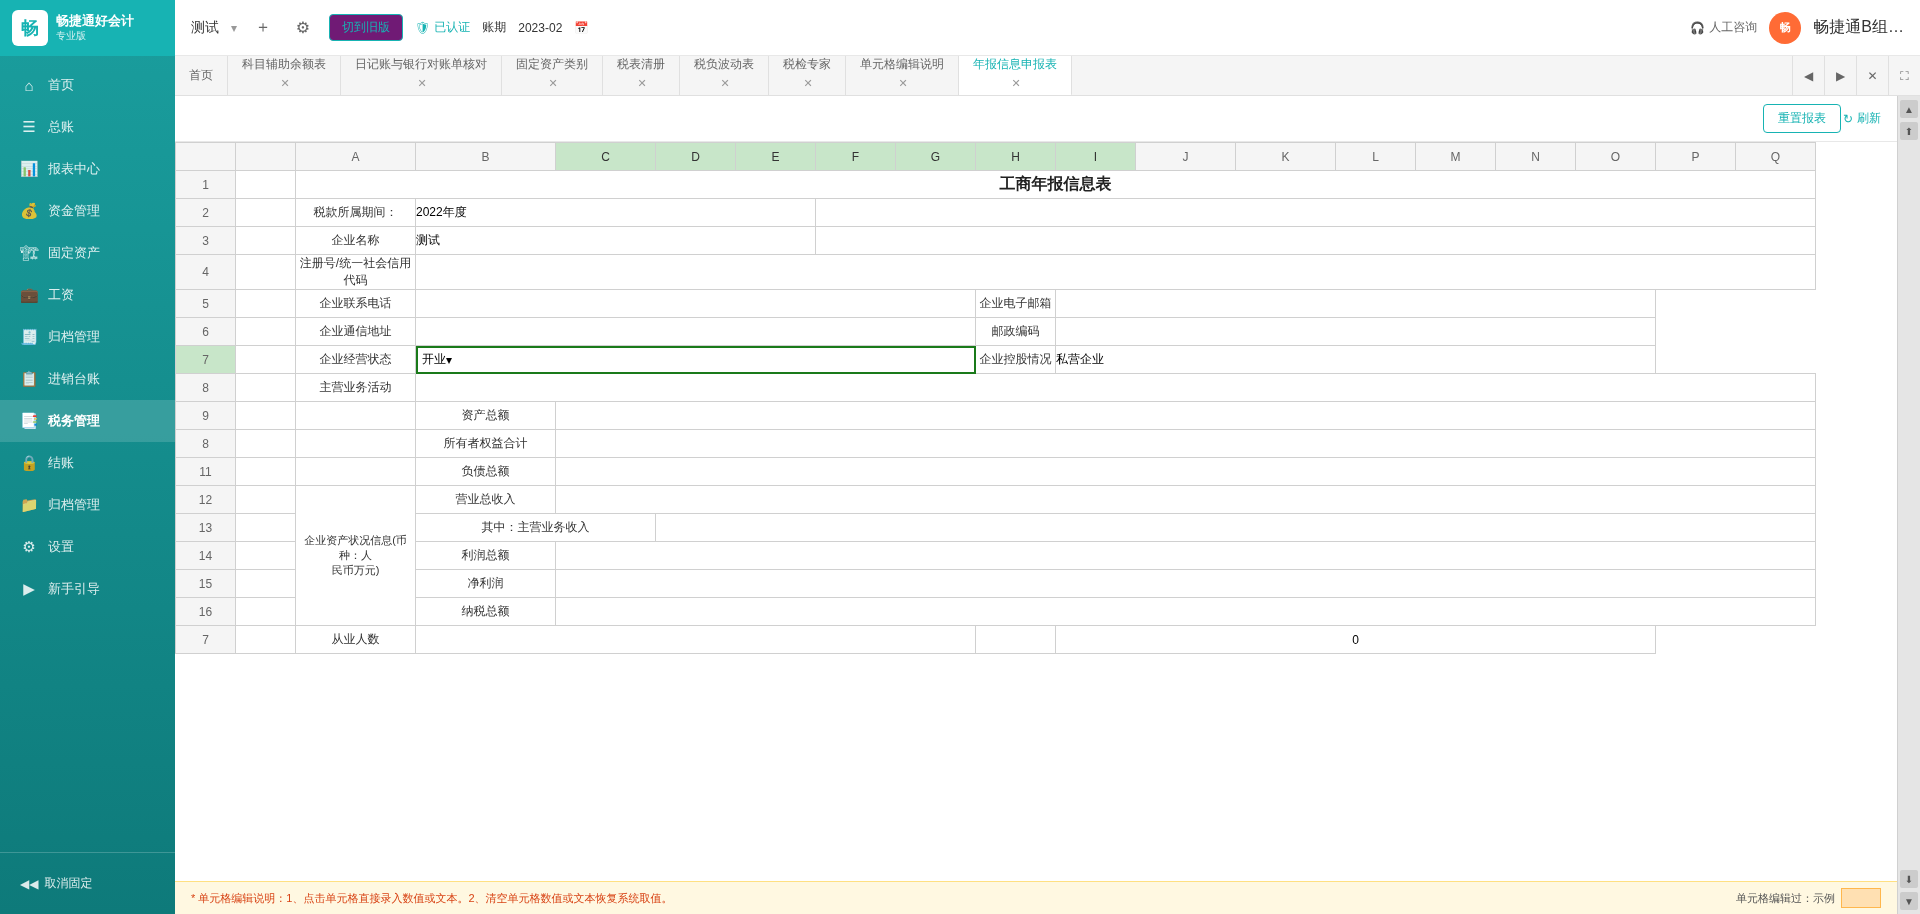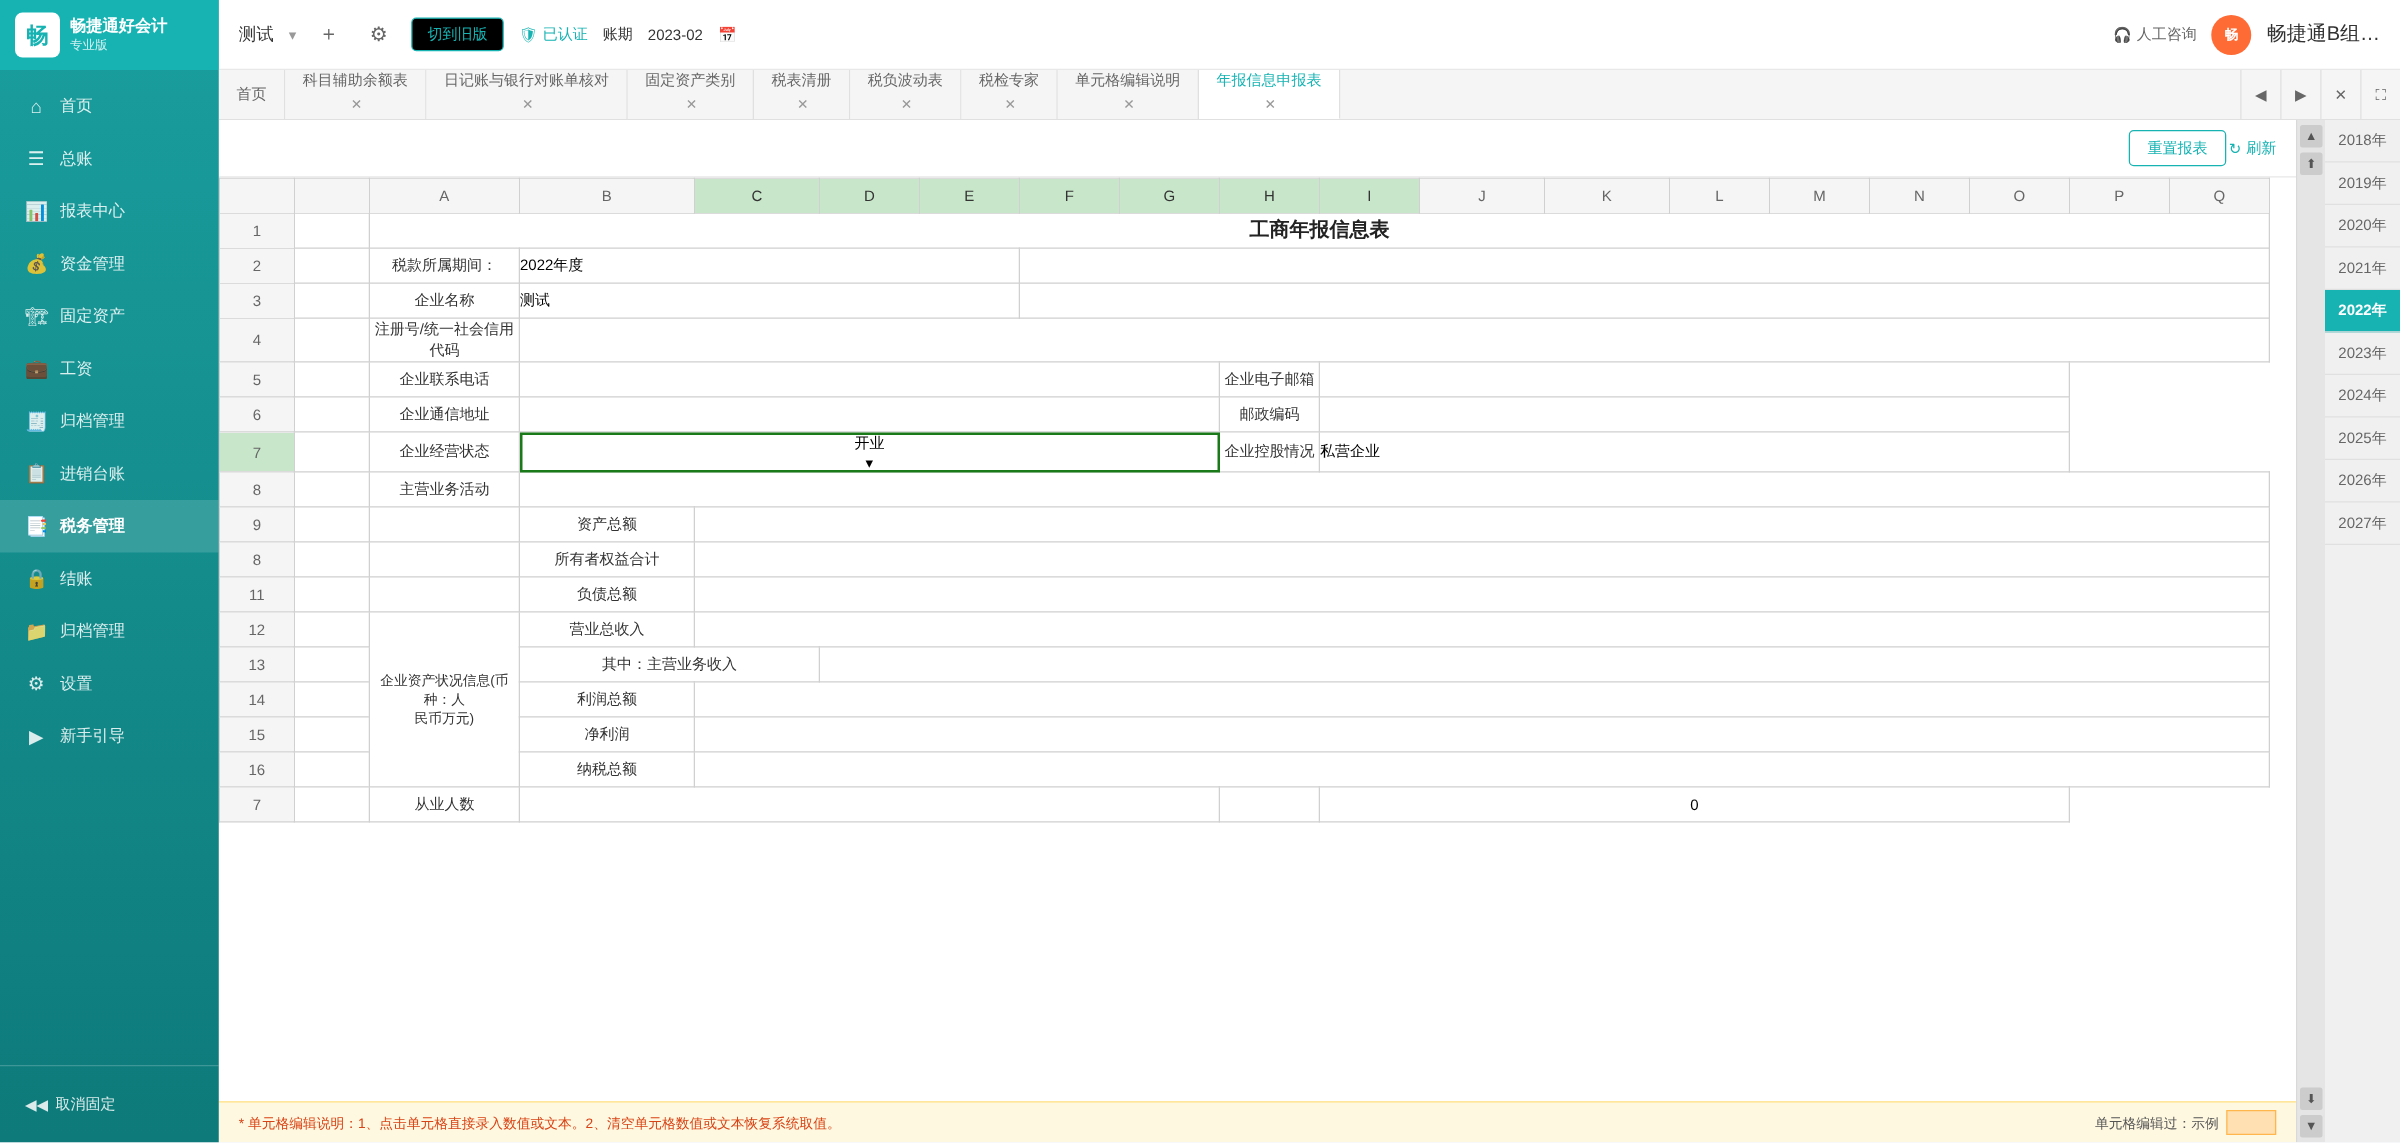--- a/index.html
+++ b/index.html
@@ -108,21 +108,21 @@
       border: none; background: none;
       cursor: pointer;
       color: #666;
       font-size: 16px;
       display: flex; align-items: center; justify-content: center;
       border-radius: 4px;
     }
     .topbar-switch {
       border: 1px solid #17b3b3;
       color: #17b3b3;
-      background: #000000;
+      background: #701a75;
       padding: 4px 12px;
       border-radius: 4px;
       cursor: pointer;
       font-size: 12px;
     }
     .topbar-verified {
       display: flex; align-items: center; gap: 4px;
       color: #17b3b3; font-size: 12px;
     }
     .topbar-period { font-size: 12px; color: #333; }
@@ -299,21 +299,20 @@
     .cell-title {
       text-align: center;
       font-size: 16px;
       font-weight: bold;
       color: #222;
     }
     .dropdown-cell {
       display: flex;
       align-items: center;
       padding: 0 6px;
-      flex-direction: column;
     }
     .right-panel {
       display: flex;
       flex-direction: row;
       border-left: 1px solid #d0d0d0;
     }
     .year-list {
       width: 60px;
       display: flex;
       flex-direction: column;
@@ -699,28 +698,15 @@
     </div>
 
     <div class="right-panel">
       <div class="year-nav-col">
         <button class="y-nav-btn">▲</button>
         <button class="y-nav-btn">⬆</button>
         <div style="flex:1"></div>
         <button class="y-nav-btn">⬇</button>
         <button class="y-nav-btn">▼</button>
       </div>
-      <div class="year-list" id="year-list">
-
-      <div class="year-item">2018年</div>
-          <div class="year-item">2019年</div>
-          <div class="year-item">2020年</div>
-          <div class="year-item">2021年</div>
-          <div class="year-item active">2022年</div>
-          <div class="year-item">2023年</div>
-          <div class="year-item">2024年</div>
-          <div class="year-item">2025年</div>
-          <div class="year-item">2026年</div>
-          <div class="year-item">2027年</div>
-        </div>
     </div>
   </div>
 </div>
 
 </body></html>

